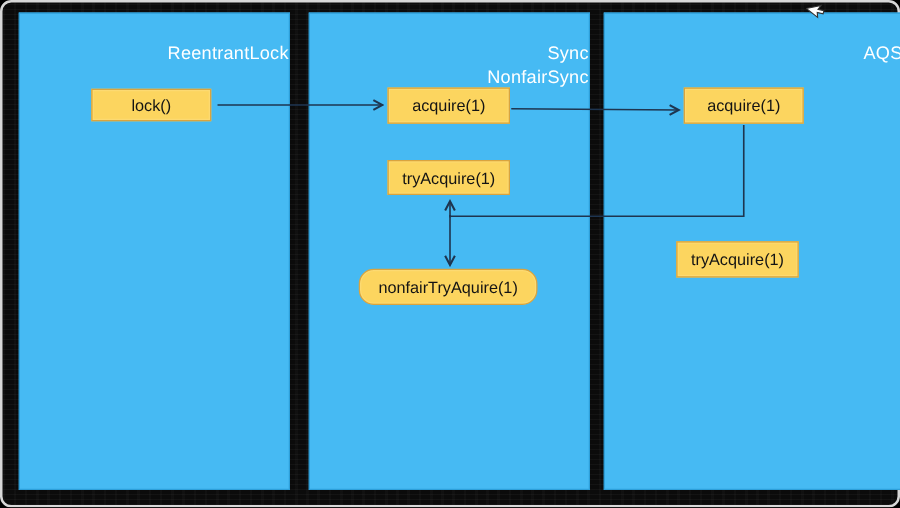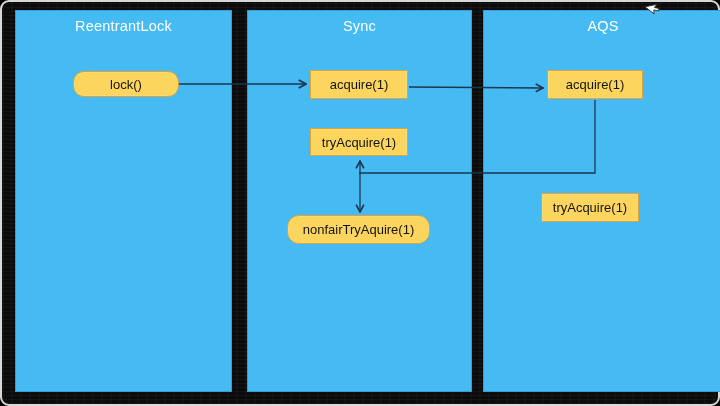--- a/index.html
+++ b/index.html
@@ -26,41 +26,41 @@
     position:absolute;
     top:10px;height:382px;
     box-sizing:border-box;
     background:var(--panel-blue,#46baf3);
     border:1px solid var(--panel-border,#2e9fd9);
   }
   .panel-1{left:15px;width:217px;}
   .panel-2{left:247px;width:225px;}
   .panel-3{left:483px;width:240px;}
   .panel-title{
-    padding-top:6px;
-    text-align:center;
+    padding-top:23px;
+    text-align:right;
     color:var(--title-text,#ffffff);
     font-size:14.5px;
     line-height:19px;
     letter-spacing:.2px;
   }
   .panel-title span{display:block;}
   
   .node{
     position:absolute;
     box-sizing:border-box;
     background:var(--box-yellow,#fcd55f);
     border:1px solid var(--box-border,#d9a43f);
     color:var(--box-text,#141414);
     display:flex;align-items:center;justify-content:center;
     font-size:13px;
     white-space:nowrap;
     box-shadow:0 0 0 1px rgba(255,255,255,.12) inset;
   }
-  .n-lock{left:73px;top:71px;width:106px;height:26px;border-radius:11px;}
+  .n-lock{left:73px;top:71px;width:96px;height:26px;}
   .n-sync-acquire{left:310px;top:70px;width:98px;height:29px;}
   .n-sync-tryacquire{left:310px;top:128px;width:98px;height:28px;}
   .n-nonfair{left:287px;top:215px;width:143px;height:29px;border-radius:12px;}
   .n-aqs-acquire{left:547px;top:70px;width:96px;height:29px;}
   .n-aqs-tryacquire{left:541px;top:193px;width:98px;height:29px;}
   .arrows{position:absolute;left:0;top:0;width:720px;height:406px;pointer-events:none;}
   .cursor{position:absolute;left:645px;top:0px;width:16px;height:16px;}
 </style>
 </head>
 <body>
@@ -69,20 +69,21 @@
   <div class="frame"></div>
 
   <div class="panel panel-1">
     <div class="panel-title">
       <span>ReentrantLock</span>
     </div>
   </div>
   <div class="panel panel-2">
     <div class="panel-title">
       <span>Sync</span>
+      <span>NonfairSync</span>
     </div>
   </div>
   <div class="panel panel-3">
     <div class="panel-title">
       <span>AQS</span>
     </div>
   </div>
 
   <svg class="arrows" viewBox="0 0 720 406" xmlns="http://www.w3.org/2000/svg">
     <defs>

